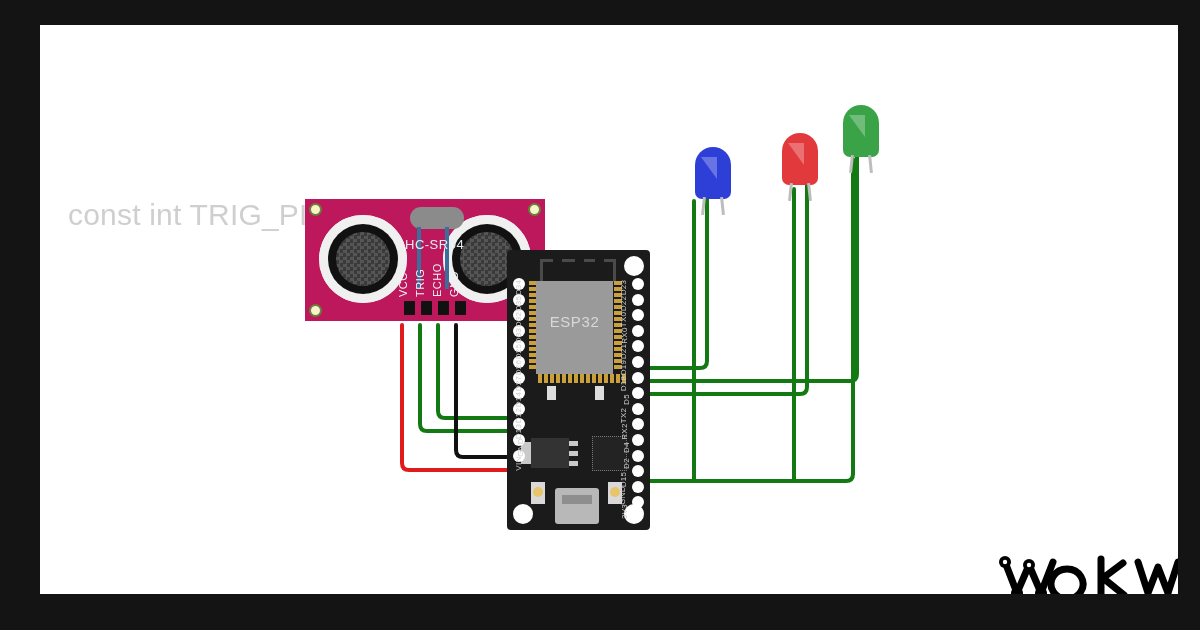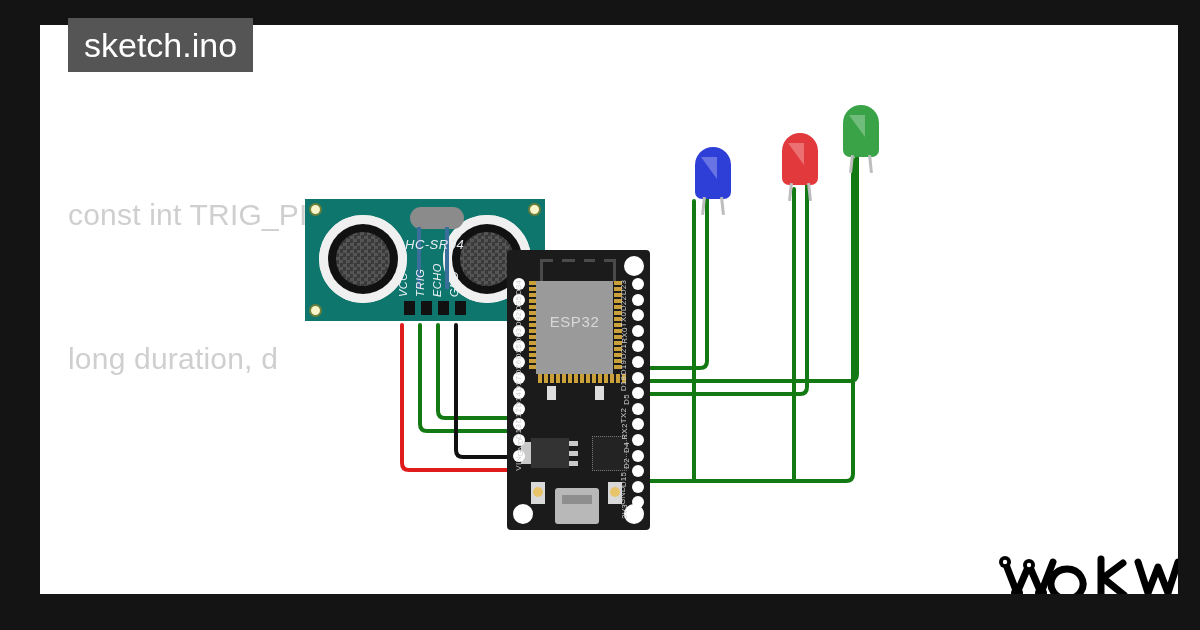--- a/index.html
+++ b/index.html
@@ -50,23 +50,22 @@
     z-index:40;
   }
 
   
   .diagram{position:absolute;left:0;top:0;width:1138px;height:569px;z-index:20;}
   .diagram svg{position:absolute;left:0;top:0;}
 
   
   .hcsr04{
     position:absolute;left:265px;top:174px;width:240px;height:122px;
-    background:#0f766e;
+    background:#be185d;
     z-index:25;
-    font-style:italic;
   }
   .hc-hole{position:absolute;width:9px;height:9px;border-radius:50%;
     background:#f7f4c9;border:2px solid #6b7f3a;}
   .hc-hole.tl{left:4px;top:4px;}
   .hc-hole.bl{left:4px;bottom:4px;}
   .hc-hole.tr{right:4px;top:4px;}
   .hc-hole.br{right:4px;bottom:4px;}
   .transducer{
     position:absolute;top:16px;width:88px;height:88px;border-radius:50%;
     background:#f0f0f0;
@@ -187,21 +186,20 @@
 <body>
 
 <div id="stage">
 
   <div class="canvas-shadow"></div>
 
   <div class="canvas">
 
     <div class="code">
       <div>const int TRIG_PIN = 14;</div>
-      <div>long duration, d</div>
       
       
       
       
       
       
       
       
     </div>
 
@@ -458,15 +456,14 @@
         </g>
         <g fill="#fff">
           <circle cx="10" cy="17" r="2.2"></circle>
           <circle cx="34" cy="20" r="2.2"></circle>
         </g>
       </svg>
     </div>
 
   </div>
 
-  <div class="file-tab">sketch.ino</div>
 
 </div>
 
 </body></html>

